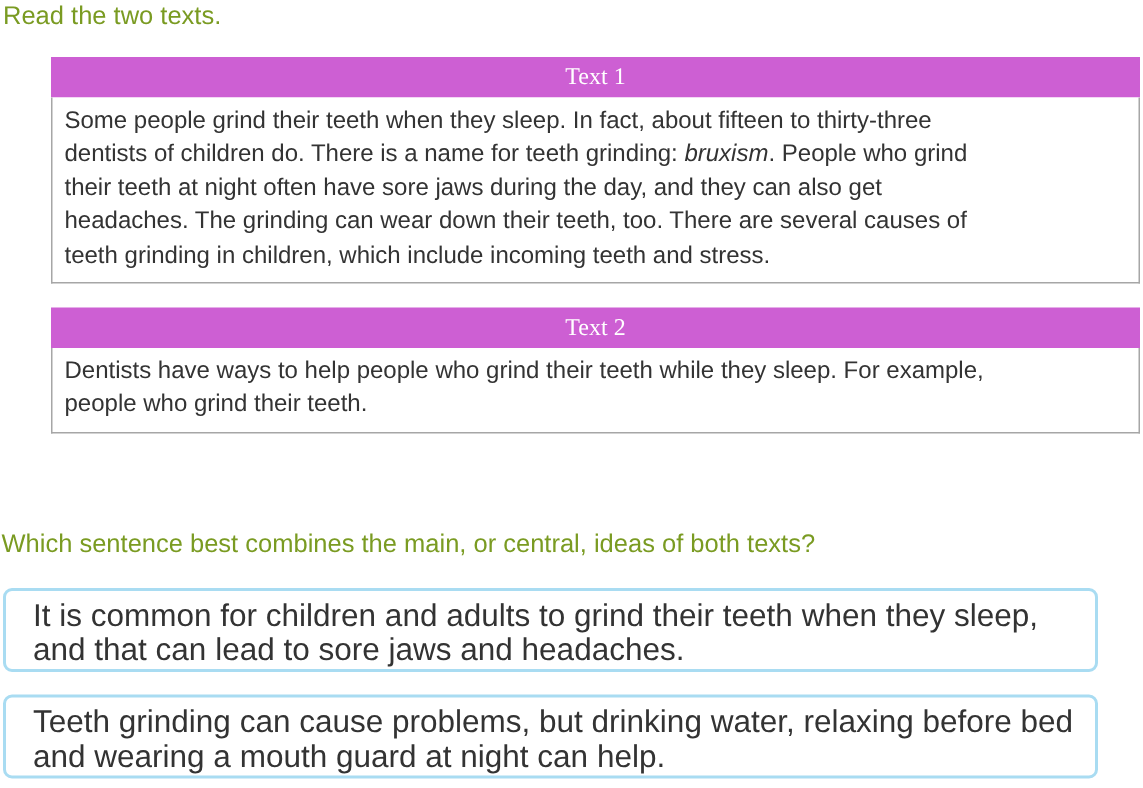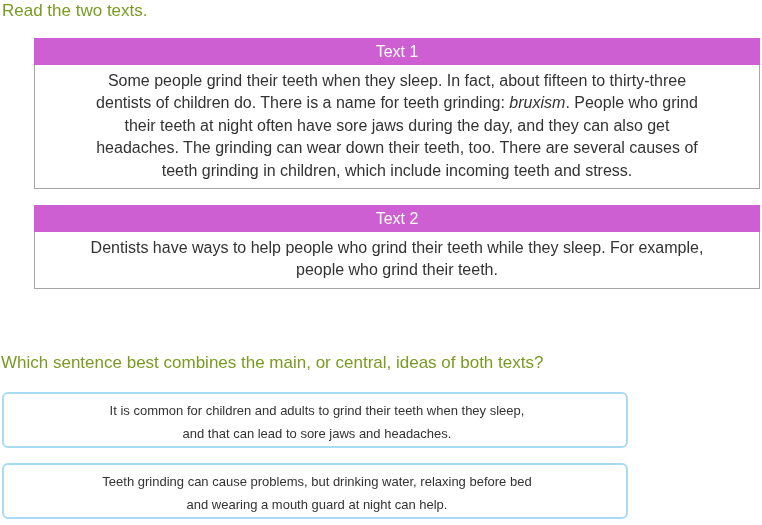--- a/index.html
+++ b/index.html
@@ -23,48 +23,48 @@
 
   .passage { position: absolute; left: 34px; width: 726px; }
   #passage-1 { top: 38px; }
   #passage-2 { top: 205px; }
 
   .passage-header {
     height: 27px;
     background: var(--passage-header-bg, #cd5fd3);
     color: var(--passage-header-text, #ffffff);
     font-size: 16px;
-    display: flex; align-items: center; justify-content: center;
+    display: flex; align-items: center; justify-content: center; font-family: Liberation Serif, serif;
   }
   .passage-body {
     background: #ffffff;
     border: 1px solid var(--passage-border, #a6a6a6);
     border-top: none;
     padding: 5px 8px 6px 8px;
     font-size: 16px;
     line-height: 22.4px;
   }
 
   .answer {
     position: absolute;
     left: 2px;
-    width: 626px;
+    width: 730px;
     height: 56px;
     background: #ffffff;
     border: 2px solid var(--answer-border, #a9dcf2);
     border-radius: 6px;
     padding: 5px 14px 0 18px;
-    font-size: 13px;
+    font-size: 21px;
     line-height: 23px;
     cursor: pointer;
   }
   #answer-1 { top: 392px; }
   #answer-2 { top: 463px; }
 
-  .text-line { white-space: nowrap; text-align: center; }
+  .text-line { white-space: nowrap; }
   .italic { font-style: italic; }
 </style>
 </head>
 <body>
 
 <div id="instruction" class="prompt">Read the two texts.</div>
 
 <div id="passage-1" class="passage">
   <div class="passage-header">
     <span>Text 1</span>

